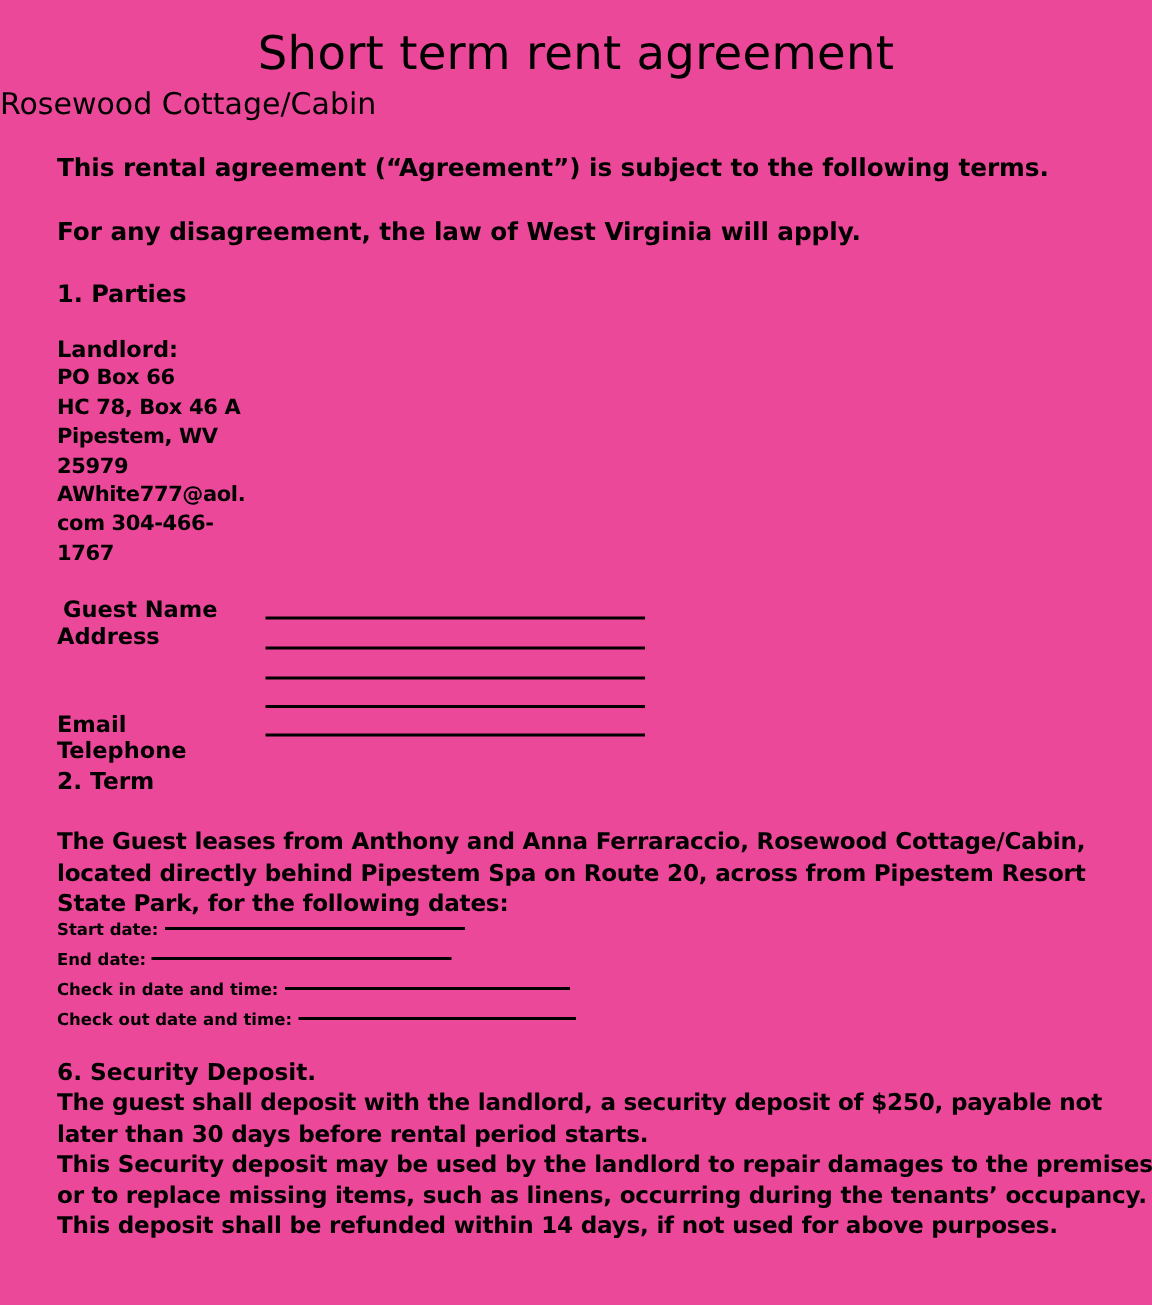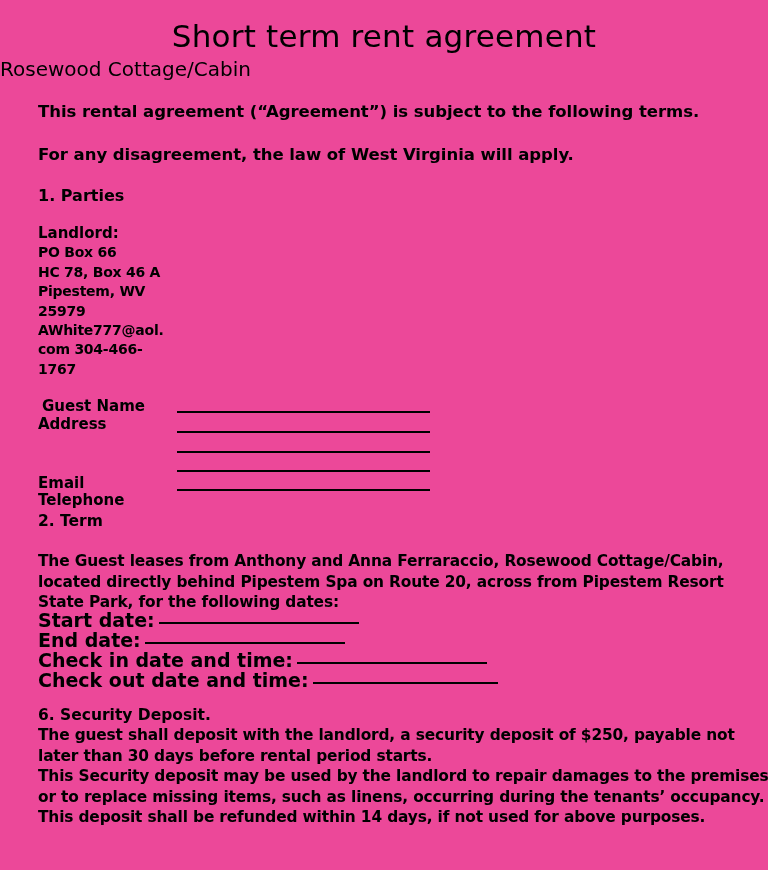--- a/index.html
+++ b/index.html
@@ -112,21 +112,21 @@
     letter-spacing: -0.15px;
     width: 700px;
   }
   .body-par div { white-space: nowrap; }
 
   
   .date-rows {
     position: absolute;
     left: 38px;
     top: 610px;
-    font-size: 19px;
+    font-size: 11px;
     font-weight: bold;
     line-height: 20px;
   }
   .date-row {
     white-space: nowrap;
     display: block;
     position: relative;
   }
   .date-row .dl-label { display: inline-block; }
   .date-row .dl-rule {

